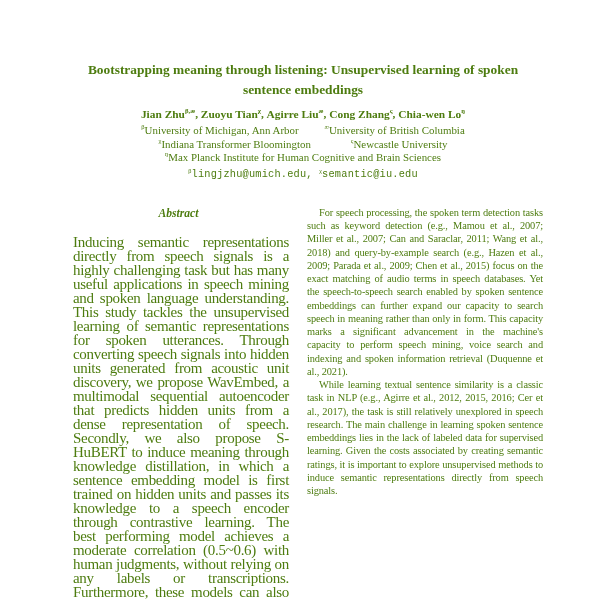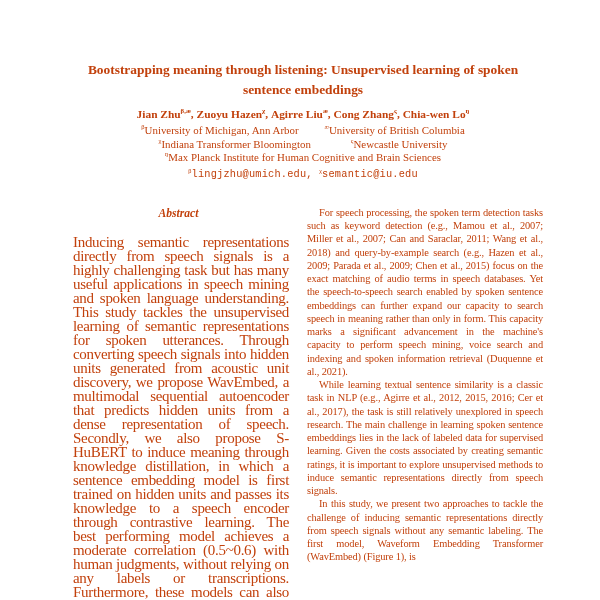--- a/index.html
+++ b/index.html
@@ -1,21 +1,21 @@
 <!DOCTYPE html>
 <html><head>
 <meta charset="utf-8">
 <style>
   html, body { margin: 0; padding: 0; background: #ffffff; }
   .page {
     position: relative;
     width: 600px;
     height: 600px;
     background: #ffffff;
-    color: #c2410c;
+    color: #4d7c0f;
     font-family: "Liberation Serif", serif;
     overflow: hidden;
     box-sizing: border-box;
     padding: 60px 57px 0 63px;
   }
   sup { font-size: 0.6em; line-height: 0; }
   .title {
     text-align: center;
     font-weight: bold;
     font-size: 13.4px;
@@ -72,21 +72,21 @@
   .intro-par { margin: 0; }
 </style>
 </head>
 <body>
 
 <div class="page">
 
   <div class="title">Bootstrapping meaning through listening: Unsupervised learning of spoken sentence embeddings</div>
 
   <div class="authors">
-    <span><span>Jian Zhu</span><sup>β,æ</sup><span>, </span></span><span><span>Zuoyu Hazen</span><sup>χ</sup><span>, </span></span><span><span>Agirre Liu</span><sup>æ</sup><span>, </span></span><span><span>Cong Zhang</span><sup>ς</sup><span>, </span></span><span><span>Chia-wen Lo</span><sup>ŋ</sup></span>
+    <span><span>Jian Zhu</span><sup>β,æ</sup><span>, </span></span><span><span>Zuoyu Tian</span><sup>χ</sup><span>, </span></span><span><span>Agirre Liu</span><sup>æ</sup><span>, </span></span><span><span>Cong Zhang</span><sup>ς</sup><span>, </span></span><span><span>Chia-wen Lo</span><sup>ŋ</sup></span>
   </div>
 
   <div class="affiliations">
     <div class="affil-row">
       <span><sup>β</sup><span>University of Michigan, Ann Arbor</span></span>
       <span><sup>æ</sup><span>University of British Columbia</span></span>
     </div>
     <div class="affil-row" style="gap:40px;">
       <span><sup>χ</sup><span>Indiana Transformer Bloomington</span></span>
       <span><sup>ς</sup><span>Newcastle University</span></span>
@@ -109,18 +109,17 @@
 
       <div class="section-heading">
         <span>1</span>
         <span>Introduction</span>
       </div>
     </div>
 
     <div class="col col-right body-text">
       <p class="body-par">For speech processing, the spoken term detection tasks such as keyword detection (e.g., Mamou et al., 2007; Miller et al., 2007; Can and Saraclar, 2011; Wang et al., 2018) and query-by-example search (e.g., Hazen et al., 2009; Parada et al., 2009; Chen et al., 2015) focus on the exact matching of audio terms in speech databases. Yet the speech-to-speech search enabled by spoken sentence embeddings can further expand our capacity to search speech in meaning rather than only in form. This capacity marks a significant advancement in the machine's capacity to perform speech mining, voice search and indexing and spoken information retrieval (Duquenne et al., 2021).</p>
       <p class="body-par">While learning textual sentence similarity is a classic task in NLP (e.g., Agirre et al., 2012, 2015, 2016; Cer et al., 2017), the task is still relatively unexplored in speech research. The main challenge in learning spoken sentence embeddings lies in the lack of labeled data for supervised learning. Given the costs associated by creating semantic ratings, it is important to explore unsupervised methods to induce semantic representations directly from speech signals.</p>
-      <p class="body-par">In this study, we present two approaches to tackle the challenge of inducing semantic representations directly from speech signals without any semantic labeling. The first model, Waveform Embedding Transformer (WavEmbed) (Figure 1), is</p>
     </div>
 
   </div>
 
 </div>
 
 </body></html>

